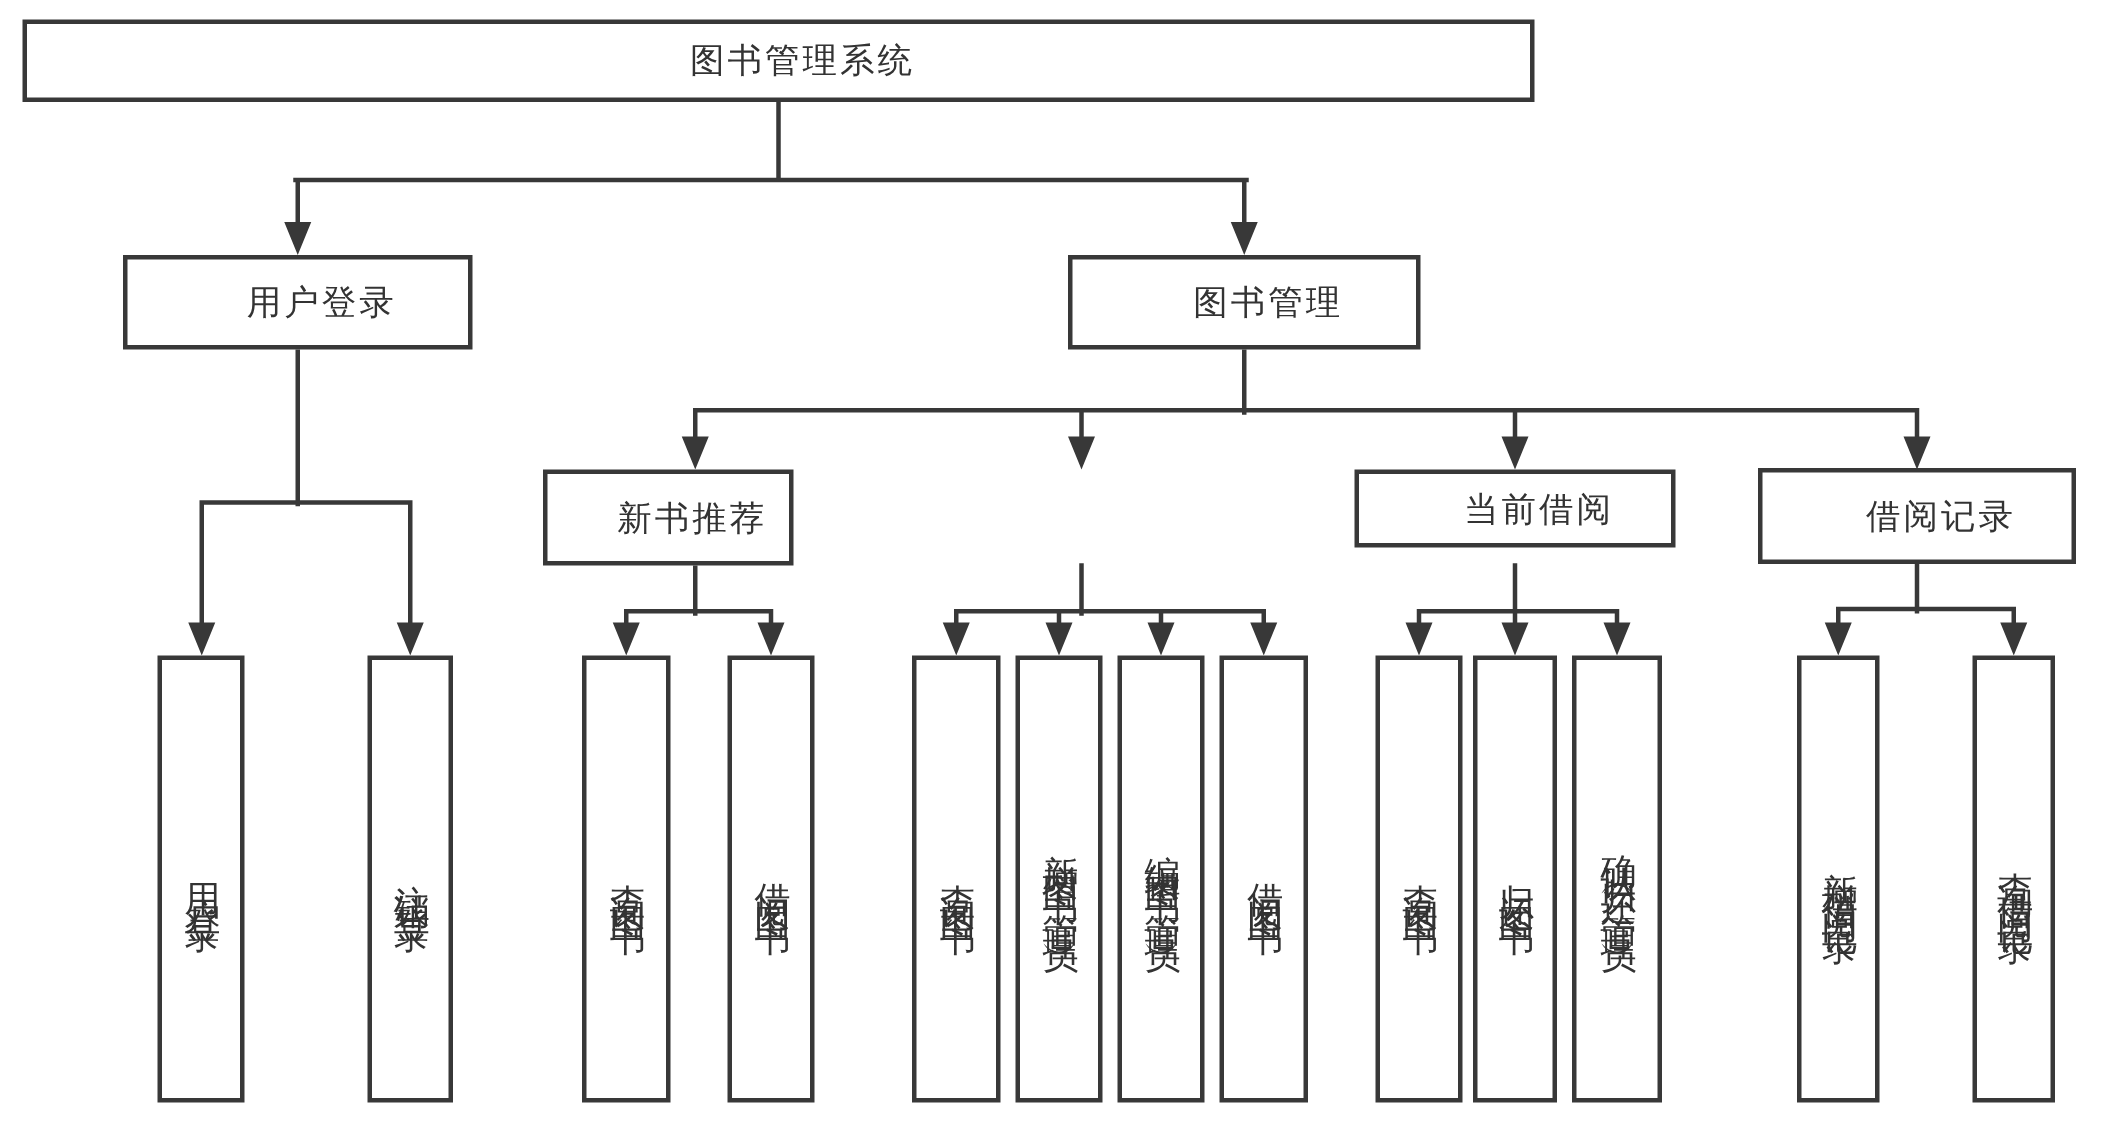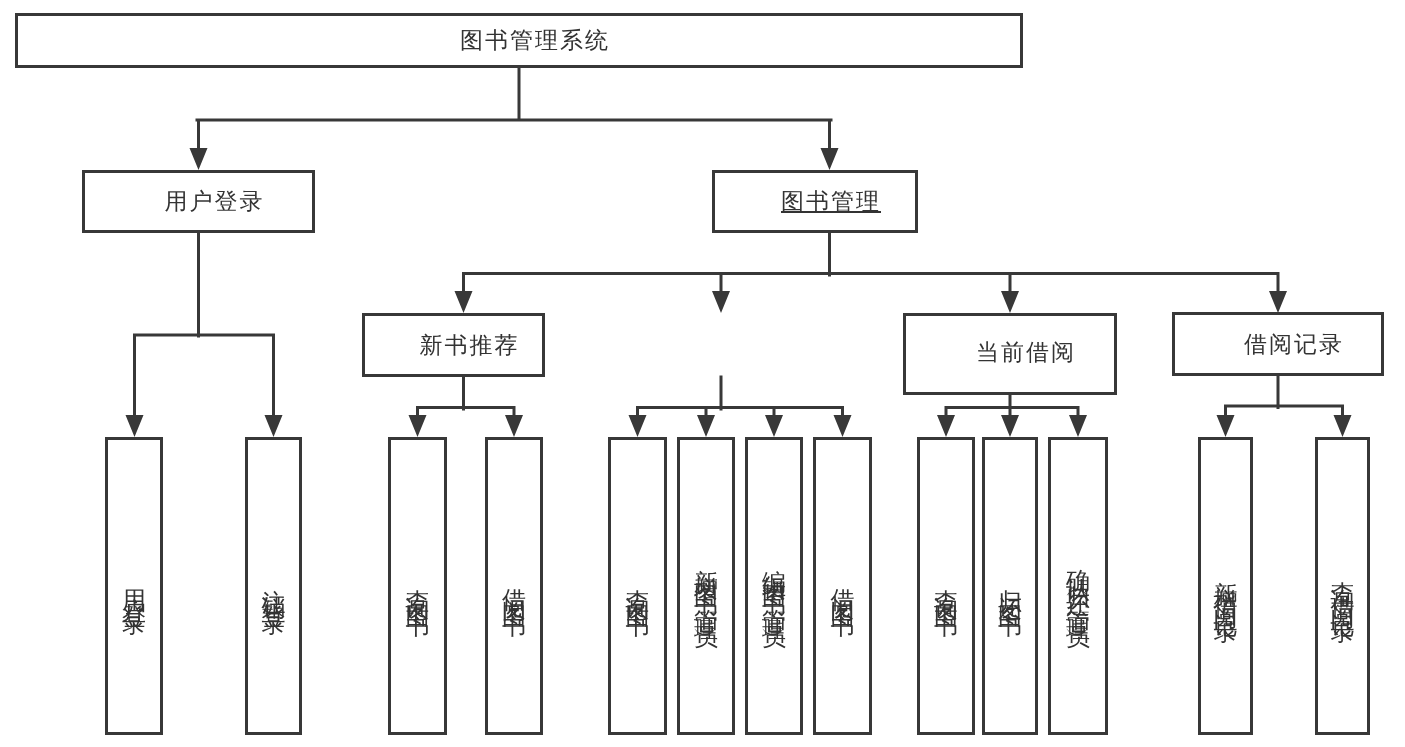--- a/index.html
+++ b/index.html
@@ -58,28 +58,28 @@
     <path class="arrow" d="M1216.5 415 H1234.5 L1225.5 437 Z M1333.5 415 H1351.5 L1342.5 437 Z"></path>
   </svg>
 
   <div class="box hbox root" style="left:15px;top:13px;width:1008px;height:55px;">
     <span>图书管理系统</span>
   </div>
 
   <div class="box hbox" style="left:82px;top:170px;width:233px;height:63px;">
     <span>用户登录</span>
   </div>
-  <div class="box hbox" style="left:712px;top:170px;width:206px;height:63px;text-decoration:underline;">
+  <div class="box hbox" style="left:712px;top:170px;width:235px;height:63px;">
     <span>图书管理</span>
   </div>
 
-  <div class="box hbox" style="left:362px;top:313px;width:183px;height:64px;text-align:center;">
+  <div class="box hbox" style="left:362px;top:313px;width:167px;height:64px;text-align:center;">
     <span>新书推荐</span>
   </div>
-  <div class="box hbox" style="left:903px;top:313px;width:214px;height:82px;font-family:Liberation Mono, monospace;">
+  <div class="box hbox" style="left:903px;top:313px;width:214px;height:52px;">
     <span>当前借阅</span>
   </div>
   <div class="box hbox" style="left:1172px;top:312px;width:212px;height:64px;">
     <span>借阅记录</span>
   </div>
 
   <div class="box leaf" style="left:105px;width:58px;">
     <span>用户登录</span>
   </div>
   <div class="box leaf" style="left:245px;width:57px;">

